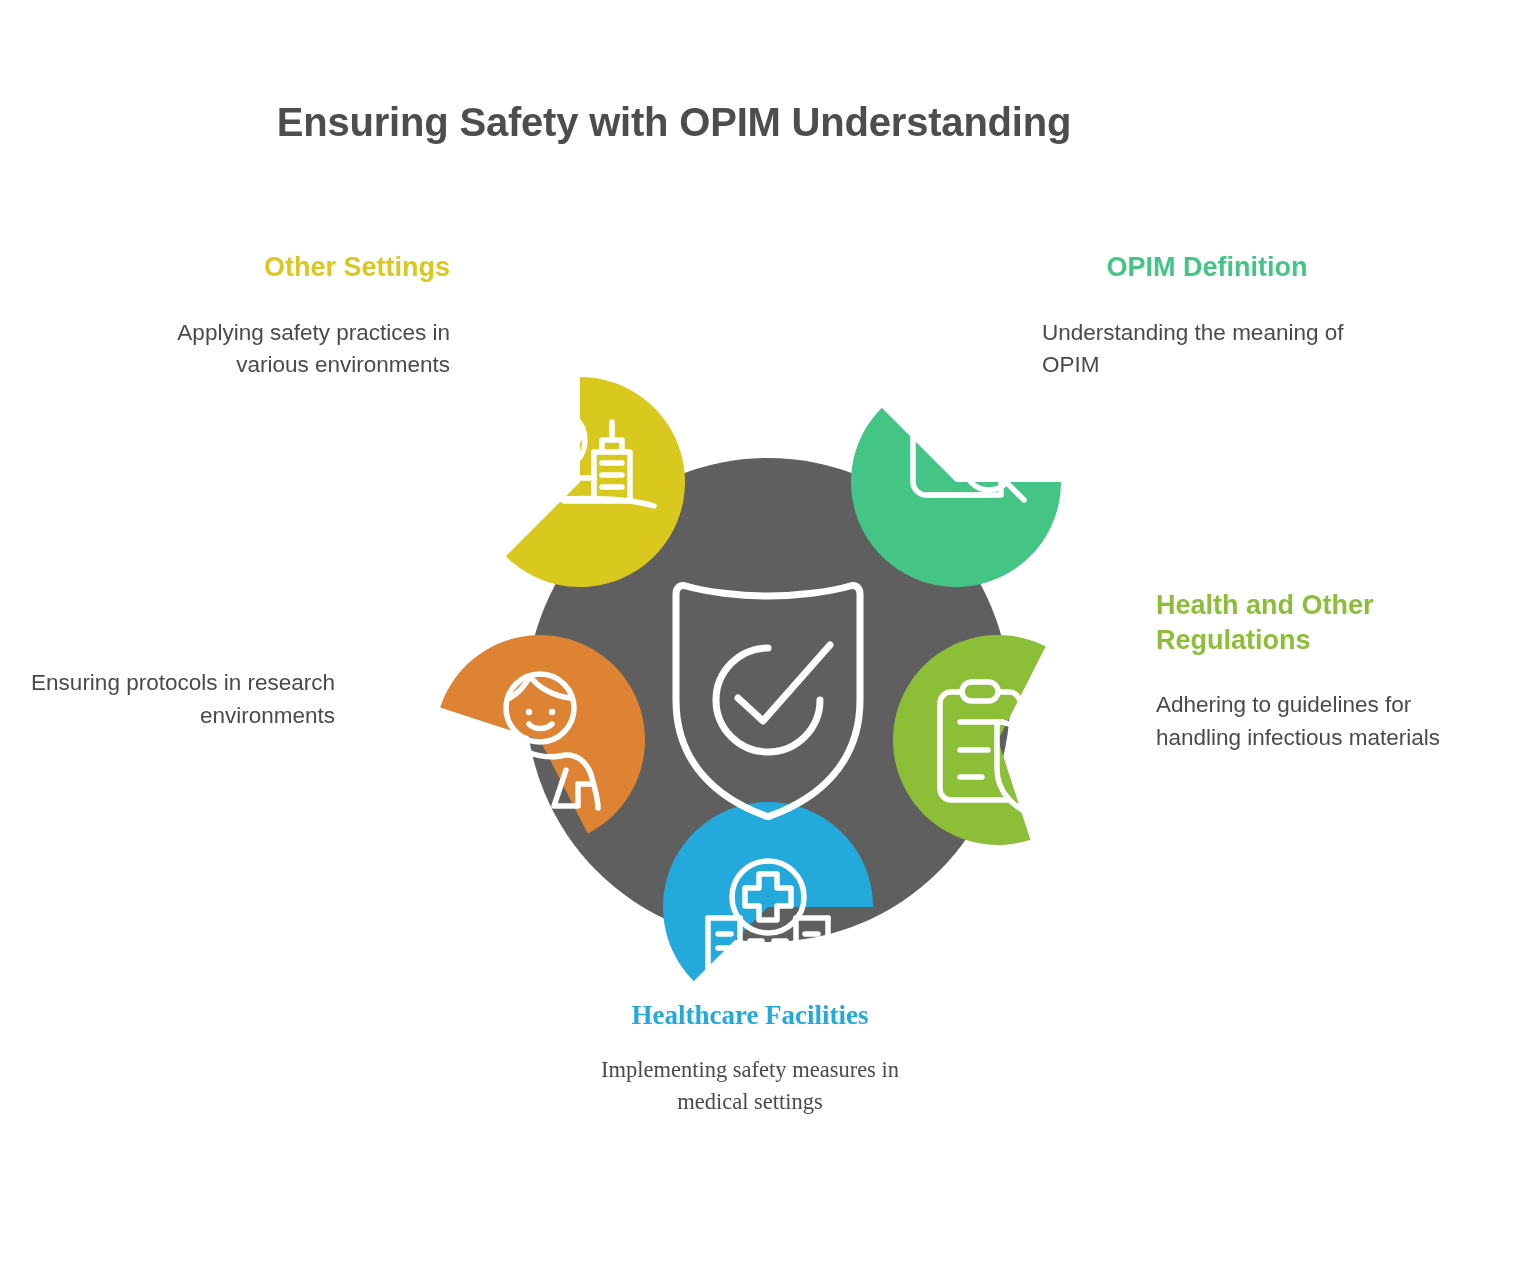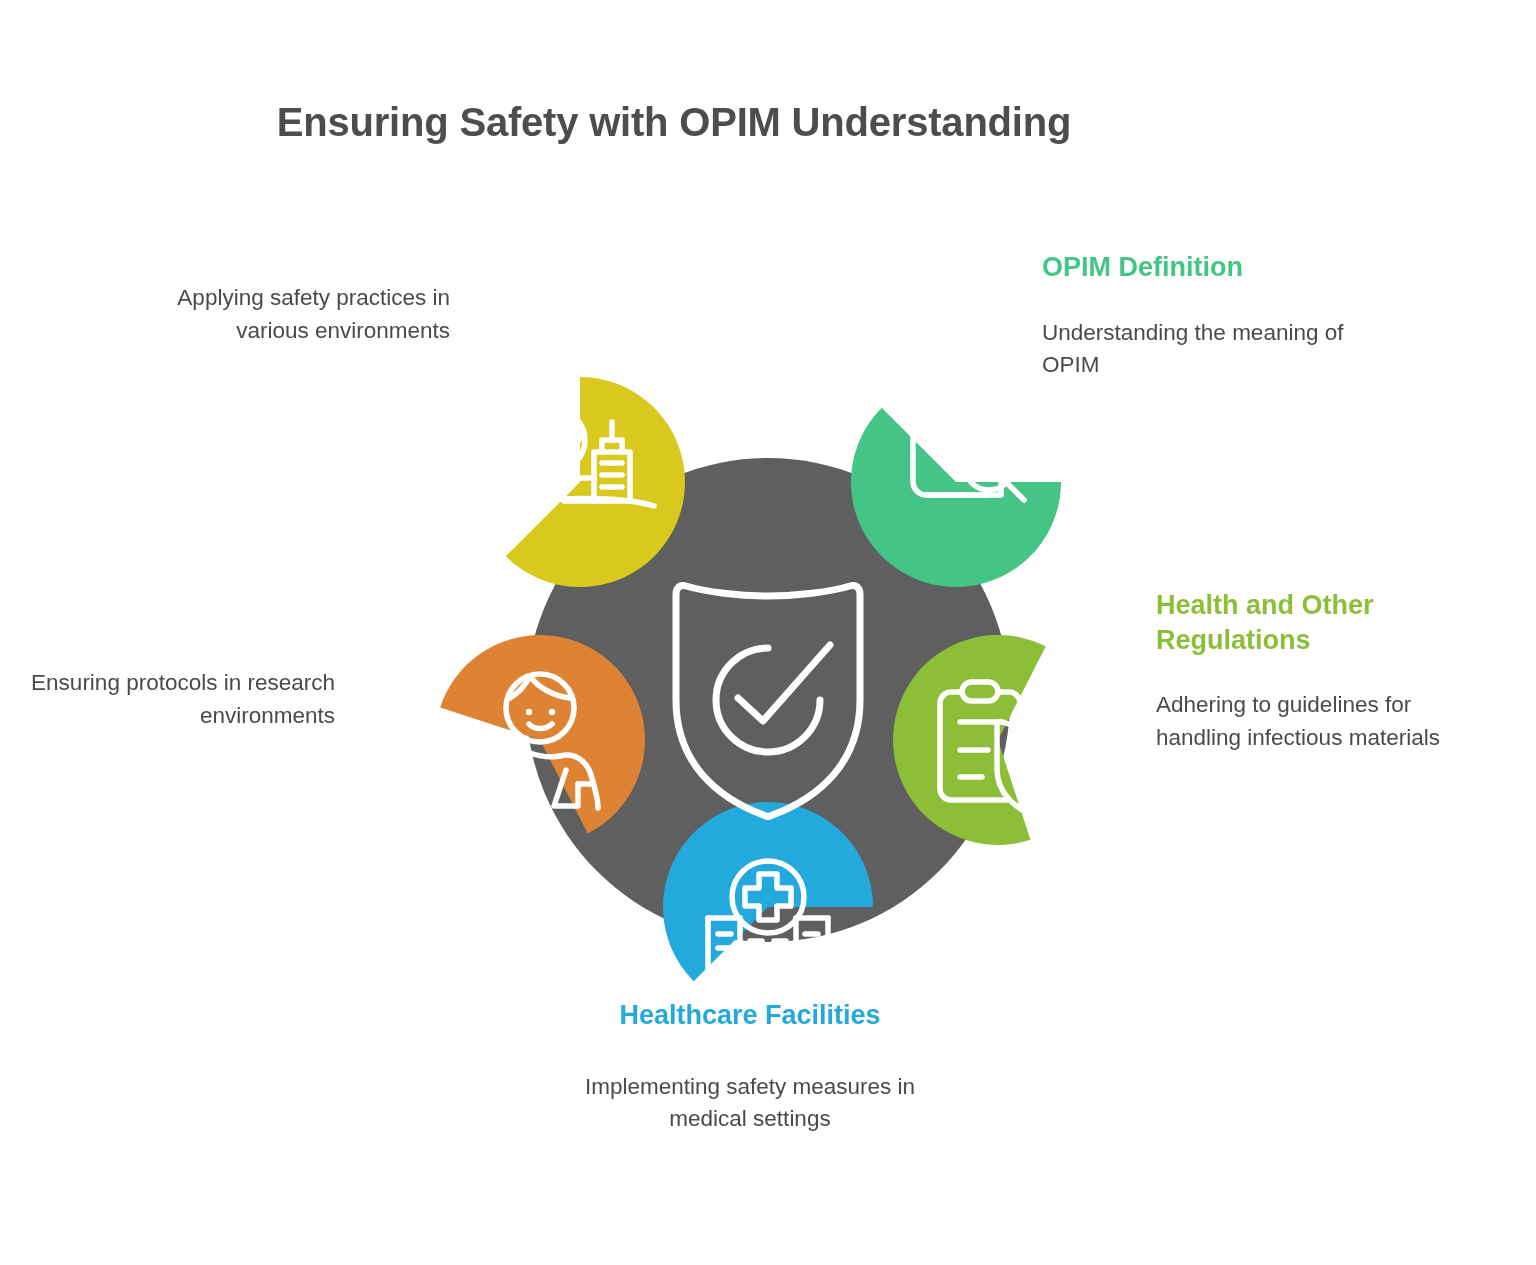--- a/index.html
+++ b/index.html
@@ -52,29 +52,29 @@
   }
   .block .body {
     margin-top: 32px;
     font-size: 22.5px;
     line-height: 1.45;
     color: #4a4a4a;
   }
 
   .align-right { text-align: right; }
   .align-left  { text-align: left;  }
-  .align-center{ text-align: center;}
+  .align-center{ text-align: center; font-family: Liberation Serif, serif;}
 
   
   #blk-other       { left: 120px;  top: 250px;  width: 330px; }
   #blk-labs        { left: 30px;   top: 635px;  width: 305px; }
   #blk-opim        { left: 1042px; top: 250px;  width: 330px; }
   #blk-regs        { left: 1156px; top: 588px;  width: 310px; }
   #blk-health      { left: 580px;  top: 998px;  width: 340px; }
-  #blk-health .body { margin-top: 38px; }
+  #blk-health .body { margin-top: 21px; }
 </style>
 </head>
 <body>
 
 <div id="page">
 
   <div id="title">Ensuring Safety with OPIM Understanding</div>
 
   <div id="diagram">
     <svg viewBox="0 0 800 800" xmlns="http://www.w3.org/2000/svg">
@@ -206,29 +206,30 @@
         <path d="M 122 456 L 122 478 L 100 510 C 96 516 100 524 108 524
                  L 152 524 C 160 524 164 516 160 510 L 138 478 L 138 456"></path>
         <path d="M 112 456 L 148 456"></path>
         <path d="M 106 498 L 154 498"></path>
       </g>
 
     </svg>
   </div>
 
   <div class="block align-right" id="blk-other">
+    <div class="heading" id="h-other" style="color: rgb(217, 201, 30);">Other Settings</div>
     <div class="body">Applying safety practices in various environments</div>
   </div>
 
   <div class="block align-right" id="blk-labs">
     <div class="body">Ensuring protocols in research environments</div>
   </div>
 
   <div class="block align-left" id="blk-opim">
-    <div class="heading" id="h-opim" style="color: rgb(69, 197, 133);">OPIM Definition</div>
+    <div class="heading" id="h-opim" style="color: rgb(69, 197, 133); text-align: center;">OPIM Definition</div>
     <div class="body">Understanding the meaning of OPIM</div>
   </div>
 
   <div class="block align-left" id="blk-regs">
     <div class="heading" id="h-regs" style="color: rgb(140, 190, 56);">Health and Other Regulations</div>
     <div class="body">Adhering to guidelines for handling infectious materials</div>
   </div>
 
   <div class="block align-center" id="blk-health">
     <div class="heading" id="h-health" style="color: rgb(35, 169, 220);">Healthcare Facilities</div>

